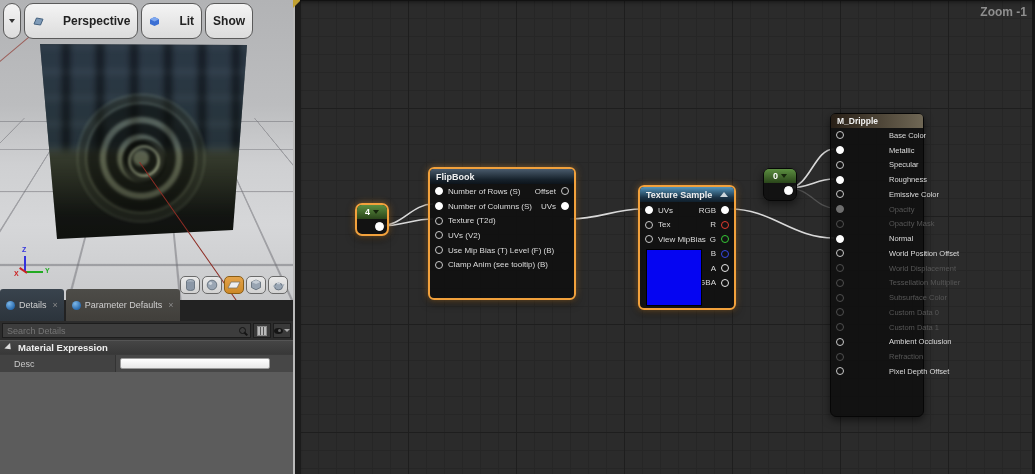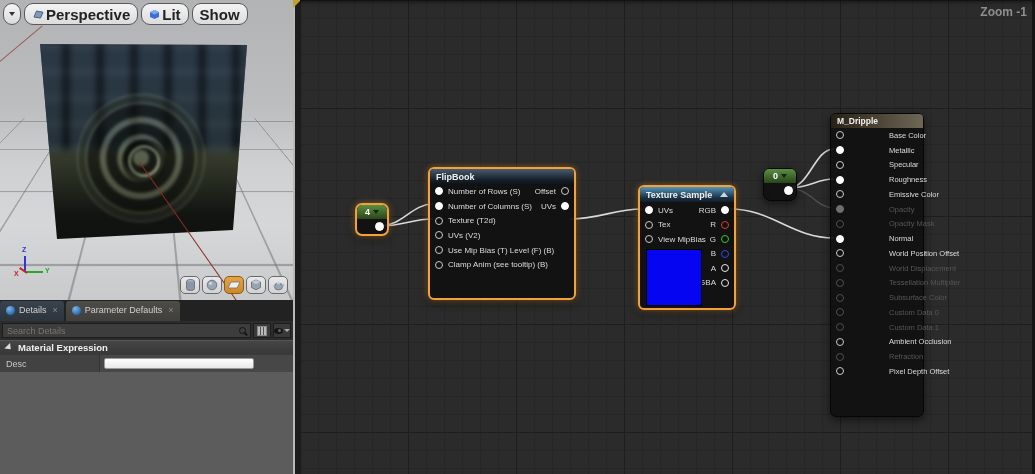--- a/index.html
+++ b/index.html
@@ -28,23 +28,23 @@
     background:linear-gradient(to bottom, rgba(90,96,70,.5), rgba(20,22,16,.1) 70%); }
   .vp-ripple { position:absolute; left:85px; top:102px; width:112px; height:112px; border-radius:50%;
     filter:blur(1px);
     background:radial-gradient(circle, rgba(200,210,170,.25) 0 8%, rgba(12,14,10,.7) 12% 20%, rgba(180,190,150,.3) 24% 28%, rgba(10,12,8,.6) 32% 42%, rgba(190,200,160,.28) 46% 50%, rgba(12,14,10,.55) 54% 66%, rgba(170,180,140,.22) 70% 74%, rgba(10,12,8,.45) 78% 92%, transparent 96%);
     box-shadow:0 0 0 6px rgba(15,17,12,.35), 0 0 0 9px rgba(150,160,125,.15); }
   .vp-ripple::after { content:''; position:absolute; left:38%; top:38%; width:24%; height:24%; border-radius:50%;
     border:3px solid rgba(210,220,180,.4); box-shadow:0 0 0 6px rgba(10,12,8,.6); }
 
   
   .vp-toolbar { position:absolute; left:3px; top:3px; display:flex; gap:3px; align-items:center; }
-  .vp-btn { display:inline-flex; align-items:center; gap:2px; height:22px; padding:0 7px;
+  .vp-btn { display:inline-flex; align-items:center; gap:19px; height:36px; padding:0 7px;
     background:linear-gradient(#f4f4f4,#dcdcdc); border:1px solid #5a5a5a; border-radius:9px;
-    font-size:15px; font-weight:bold; color:#222; cursor:pointer; }
+    font-size:12px; font-weight:bold; color:#222; cursor:pointer; }
   .vp-btn .caret { width:0; height:0; border-left:3px solid transparent; border-right:3px solid transparent; border-top:4px solid #333; }
   .vp-btn.small { padding:0 5px; }
 
   
   .gizmo { position:absolute; left:14px; top:248px; width:50px; height:40px; font-size:7px; font-weight:bold; }
   .gz-z { position:absolute; left:10px; top:8px; width:2px; height:16px; background:#3333dd; }
   .gz-y { position:absolute; left:11px; top:23px; width:18px; height:2px; background:#22aa22; }
   .gz-x { position:absolute; left:4px; top:24px; width:9px; height:2px; background:#cc2222; transform:rotate(35deg); transform-origin:right center; }
   .gz-lz { position:absolute; left:8px; top:-2px; color:#3333dd; }
   .gz-ly { position:absolute; left:31px; top:19px; color:#22aa22; }
@@ -52,42 +52,42 @@
 
   
   .vp-shapes { position:absolute; right:5px; bottom:6px; display:flex; gap:2px; }
   .shape-btn { width:20px; height:18px; display:flex; align-items:center; justify-content:center;
     background:linear-gradient(#e9e9e9,#d2d2d2); border:1px solid #6a6a6a; border-radius:5px; cursor:pointer; }
   .shape-btn.selected { background:linear-gradient(#e3a34a,#cd8928); border-color:#8a5d15; }
 
   
   .details { position:absolute; left:0; top:300px; width:293px; height:72px; background:#2f2f2f; }
   .tabbar { display:flex; height:21px; background:#222; align-items:flex-end; }
-  .tab { display:flex; align-items:flex-end; gap:4px; height:20px; padding:6px 6px; font-size:9px; color:#cfcfcf;
+  .tab { display:flex; align-items:center; gap:4px; height:20px; padding:16px 6px; font-size:9px; color:#cfcfcf;
     border-radius:3px 3px 0 0; margin-right:2px; cursor:pointer; }
   .tab.inactive { background:linear-gradient(#39434d,#2c343c); }
   .tab.active { background:linear-gradient(#4d4c48,#413f3b); }
   .tab-ico { width:9px; height:9px; border-radius:50%; background:radial-gradient(circle at 35% 30%, #7db7e8, #2a6cb0 70%); flex:none; }
   .tab-x { color:#8a8a8a; font-size:9px; margin-left:2px; cursor:pointer; }
   .searchrow { display:flex; align-items:center; height:19px; background:#2c2c2c; padding:2px; gap:2px;justify-content:flex-end; }
   .search-box { flex:1; display:flex; align-items:center; height:15px; background:#3d3d3d; border:1px solid #1d1d1d; padding:0 4px; }
   .search-box input { flex:1; background:transparent; border:none; outline:none; color:#bbb; font-size:9px; font-family:"Liberation Sans",sans-serif; }
   .mag { width:7px; height:7px; border:1.5px solid #141414; border-radius:50%; position:relative; flex:none; }
   .mag::after { content:''; position:absolute; width:4px; height:1.5px; background:#141414; transform:rotate(45deg); right:-3px; bottom:-1px; }
   .mini-btn { width:18px; height:15px; background:#3a3a3a; border:1px solid #1d1d1d; display:flex; align-items:center; justify-content:center; gap:1px; cursor:pointer; }
   .grid-ico { width:10px; height:10px; background-image:repeating-linear-gradient(90deg,#b9b9b9 0 2px,#555 2px 3px); border:1px solid #888; }
   .eye-ico { width:10px; height:6px; border-radius:50%; background:#151515; position:relative; }
   .eye-ico::after { content:''; position:absolute; left:3.5px; top:1.5px; width:3px; height:3px; border-radius:50%; background:#666; }
   .mini-caret { width:0; height:0; border-left:3px solid transparent; border-right:3px solid transparent; border-top:3px solid #aaa; }
   .cat-header { display:flex; align-items:center; gap:5px; height:14px; padding:0 5px;
     background:linear-gradient(#454545,#383838); border-top:1px solid #555; }
   .cat-tri { width:0; height:0; border-left:4px solid transparent; border-right:4px solid transparent; border-top:5px solid #ddd; transform:rotate(-45deg); }
   .cat-title { font-size:9.5px; font-weight:bold; color:#f0f0f0; }
   .prop-row { display:flex; height:18px; background:#474747; border-top:1px solid #3a3a3a; }
-  .prop-label { width:100px; display:flex; align-items:center; padding-left:6px; background:#424242; border-right:1px solid #333;
+  .prop-label { width:116px; display:flex; align-items:center; padding-left:14px; background:#424242; border-right:1px solid #333;
     font-size:9px; color:#c9c9c9; }
   .prop-value { flex:1; display:flex; align-items:center; padding:0 4px; }
   .prop-value input { width:150px; height:11px; background:linear-gradient(#ffffff,#e9e9e9); border:1px solid #9a9a9a; border-radius:2px;
     font-size:8px; font-family:"Liberation Sans",sans-serif; color:#222; outline:none; padding:0 3px; }
   .left-fill { position:absolute; left:0; top:372px; width:293px; height:102px; background:#5c5c5c; }
 
   
   .divider { position:absolute; left:293px; top:0; width:7px; height:474px; background:#1c1c1c; border-left:2px solid #b9b9b9; }
   .divider .corner { position:absolute; left:-2px; top:0; width:0; height:0; border-top:8px solid #c0a032; border-right:8px solid transparent; }
 

